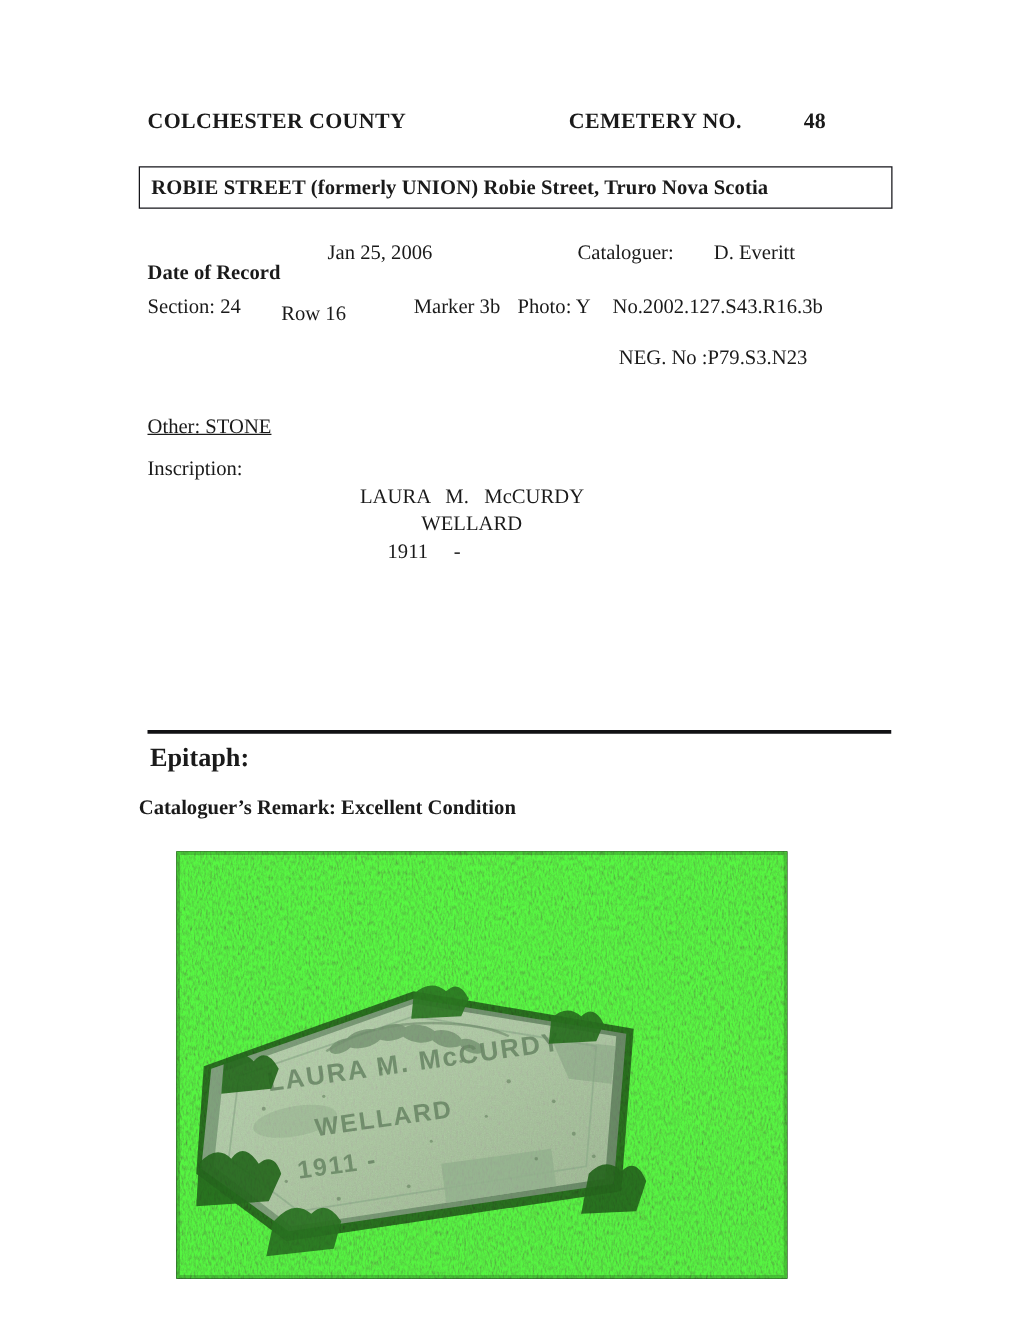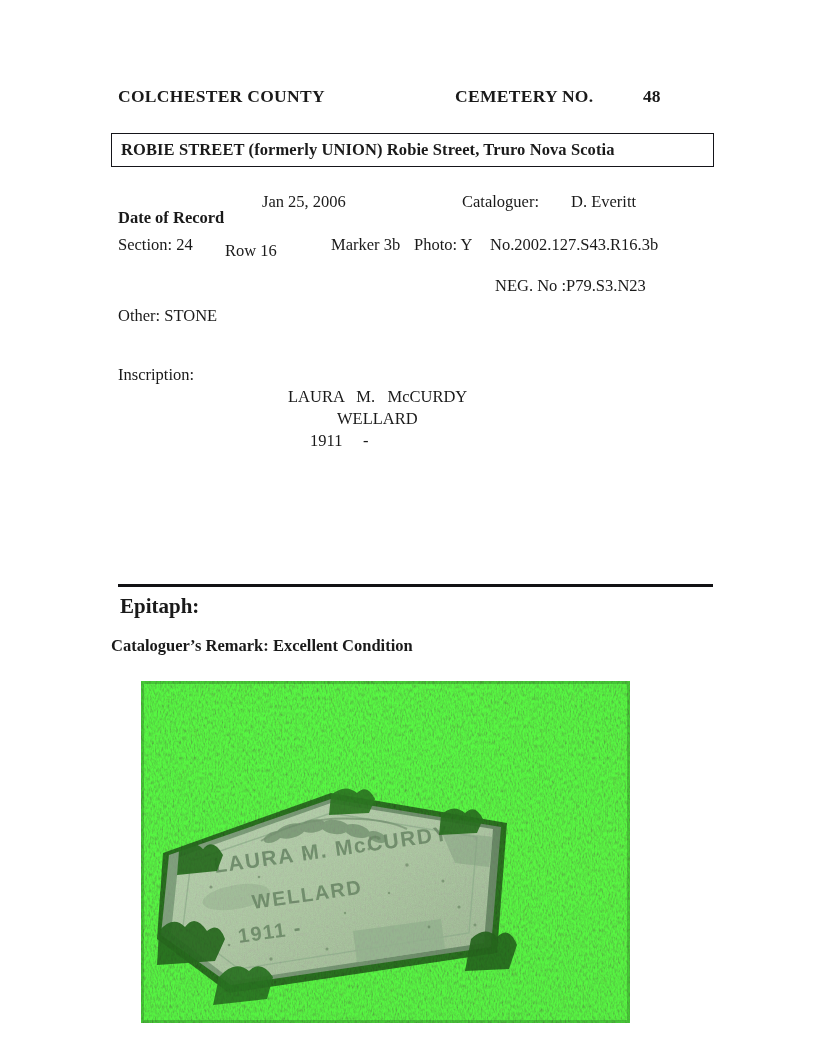--- a/index.html
+++ b/index.html
@@ -92,21 +92,21 @@
   .row-cat-value    { left: 571px; top: 192px; }
 
   .row-section      { left: 118px; top: 235px; }
   .row-row          { left: 225px; top: 241px; }
   .row-marker       { left: 306px; top: 235px; margin-left: 25px; }
   .row-photo        { left: 414px; top: 235px; }
   .row-photono      { left: 490px; top: 235px; }
 
   .row-negno        { left: 495px; top: 276px; }
 
-  .row-other        { left: 118px; top: 306px; }
+  .row-other        { left: 118px; top: 331px; text-decoration: underline; }
 
   .row-inscription-label { left: 118px; top: 365px; }
 
   
   .inscription-block {
     position: absolute;
     left: 288px;
     top: 386px;
     width: 300px;
     font-size: 16.5px;

